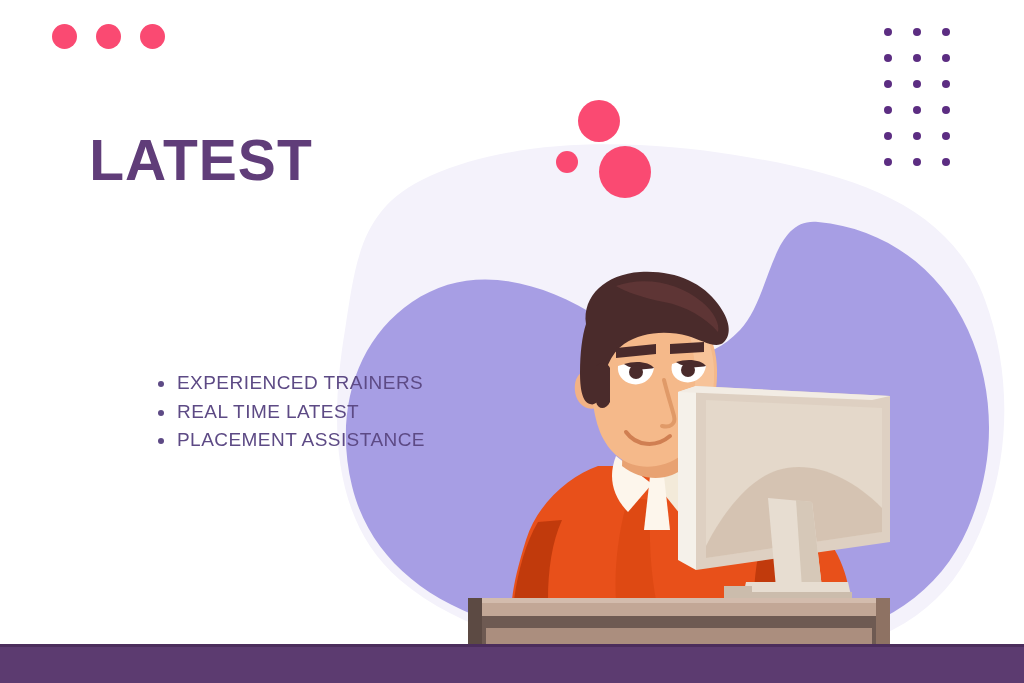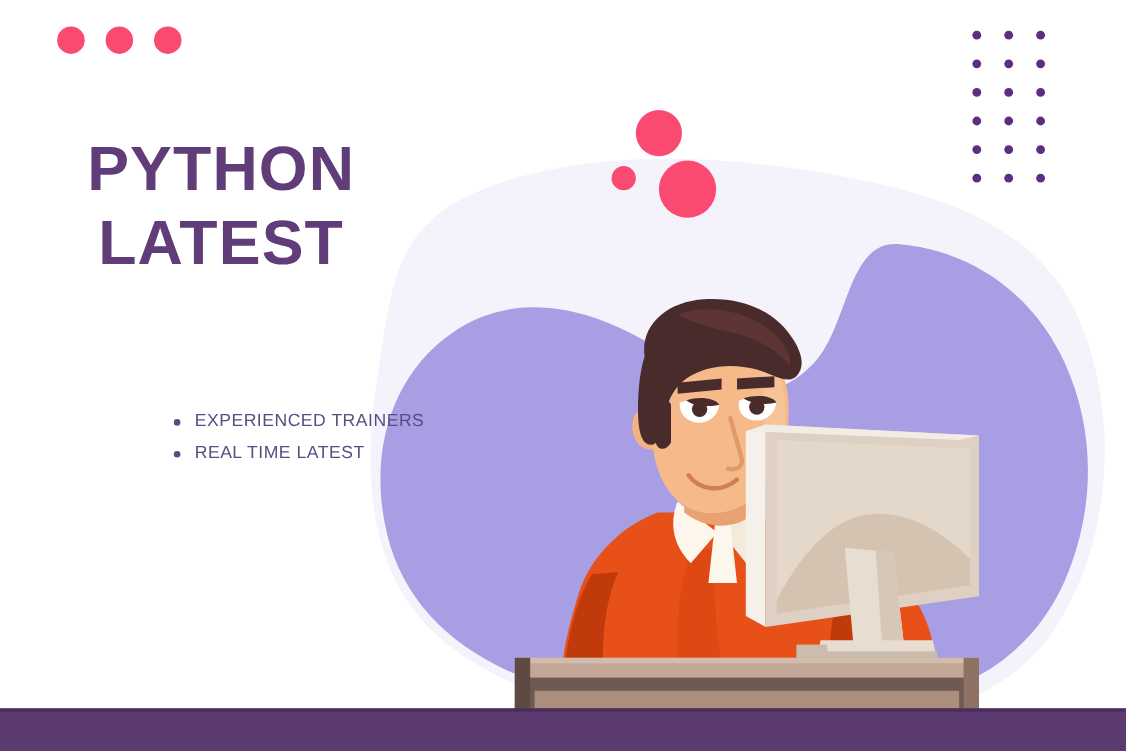--- a/index.html
+++ b/index.html
@@ -53,21 +53,21 @@
 
   
   .features{
     position:absolute;left:156px;top:369px;
     margin:0;padding:0;list-style:none;
   }
   .features li{
     position:relative;
     padding-left:21px;
     color:var(--body-purple);
-    font-size:16px;
+    font-size:19px;
     letter-spacing:.45px;
     line-height:28.6px;
     white-space:nowrap;
   }
   .features li::before{
     content:"";
     position:absolute;left:2px;top:12px;
     width:6px;height:6px;border-radius:50%;
     background:var(--body-purple);
   }
@@ -146,27 +146,27 @@
     <i></i>
     <i></i>
     <i></i>
   </div>
 
   <span class="bubble b1"></span>
   <span class="bubble b2"></span>
   <span class="bubble b3"></span>
 
   <h1 class="headline">
-    <span class="l1">PYTHON</span>
     <span class="l2">LATEST</span>
   </h1>
 
   <ul class="features">
     <li>EXPERIENCED TRAINERS</li>
     <li>REAL TIME LATEST</li>
+    <li>PLACEMENT ASSISTANCE</li>
   </ul>
 
   <svg class="illustration" viewBox="0 0 520 380" aria-hidden="true">
 
     <g>
       <path d="M178,196
                C150,206 118,232 106,270
                C98,296 94,312 92,330
                L430,330
                C428,300 414,268 386,248

